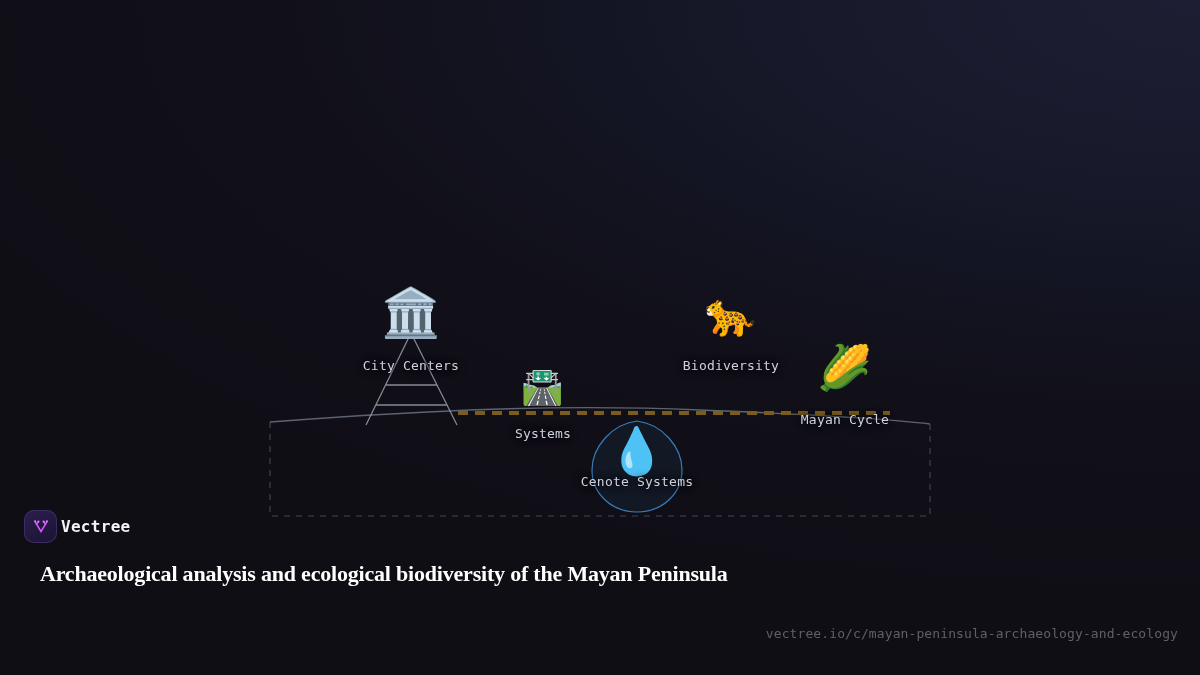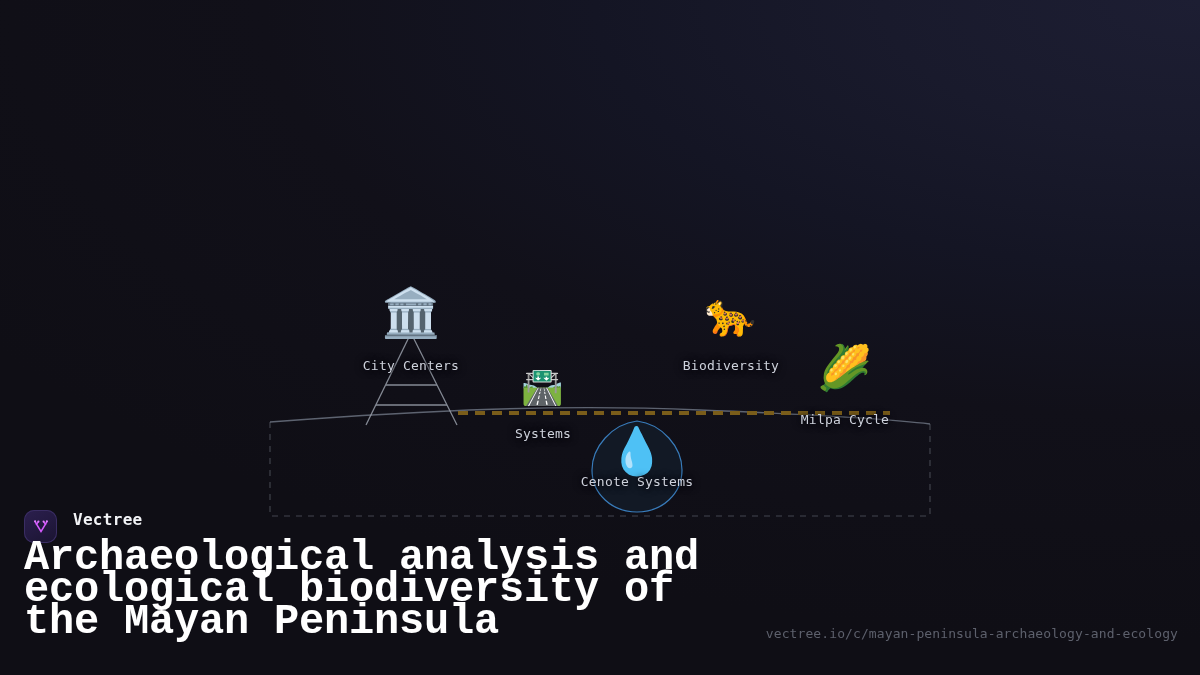--- a/index.html
+++ b/index.html
@@ -71,22 +71,22 @@
     left: 0;
     bottom: 0;
     width: 1200px;
     height: 175px;
   }
   #brand {
     position: absolute;
     left: 24px;
     top: 10px;
     display: flex;
-    align-items: flex-start;
-    gap: 16px;
+    align-items: center;
+    gap: 4px;
   }
   #brand-logo {
     width: 33px;
     height: 33px;
     border-radius: 10px;
     background: linear-gradient(150deg, #2b1f4d 0%, #241a42 45%, #1a1430 100%);
     box-shadow: inset 0 0 0 1px #3a2d63;
     display: flex;
     align-items: center;
     justify-content: center;
@@ -95,23 +95,23 @@
     font-family: "DejaVu Sans Mono", "Liberation Mono", monospace;
     font-size: 16px;
     font-weight: bold;
     color: #f2f3f6;
     letter-spacing: 0.3px;
   }
   #page-title {
     position: absolute;
     left: 24px;
     top: 42px;
-    margin: 0;
-    font-family: Liberation Mono, monospace;
-    font-size: 42px;
+    margin: 16px;
+    font-family: Liberation Serif, serif;
+    font-size: 22px;
     font-weight: bold;
     line-height: 32px;
     letter-spacing: -0.2px;
     color: #ffffff;
     max-width: 700px;
   }
   #page-url {
     position: absolute;
     right: 22px;
     bottom: 34px;
@@ -159,21 +159,21 @@
     <span class="node-label">Systems</span>
   </div>
 
   <div class="node" id="node-biodiv">
     <span class="node-emoji">🐆</span>
     <span class="node-label">Biodiversity</span>
   </div>
 
   <div class="node" id="node-milpa">
     <span class="node-emoji">🌽</span>
-    <span class="node-label">Milpa Cycle</span>
+    <span class="node-label">Mayan Cycle</span>
   </div>
 
   <div class="node" id="node-cenote">
     <span class="node-emoji">💧</span>
     <span class="node-label">Cenote Systems</span>
   </div>
 
   <div id="footer">
 
     <div id="brand">

